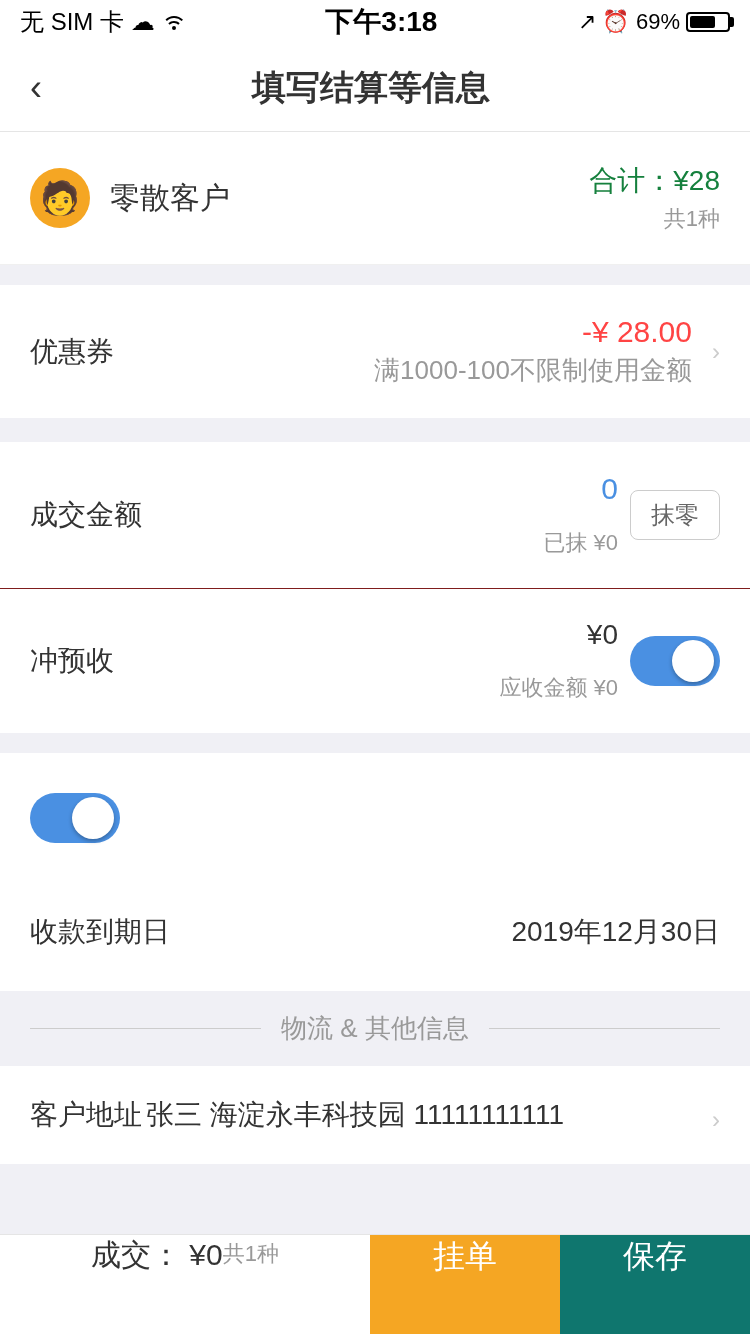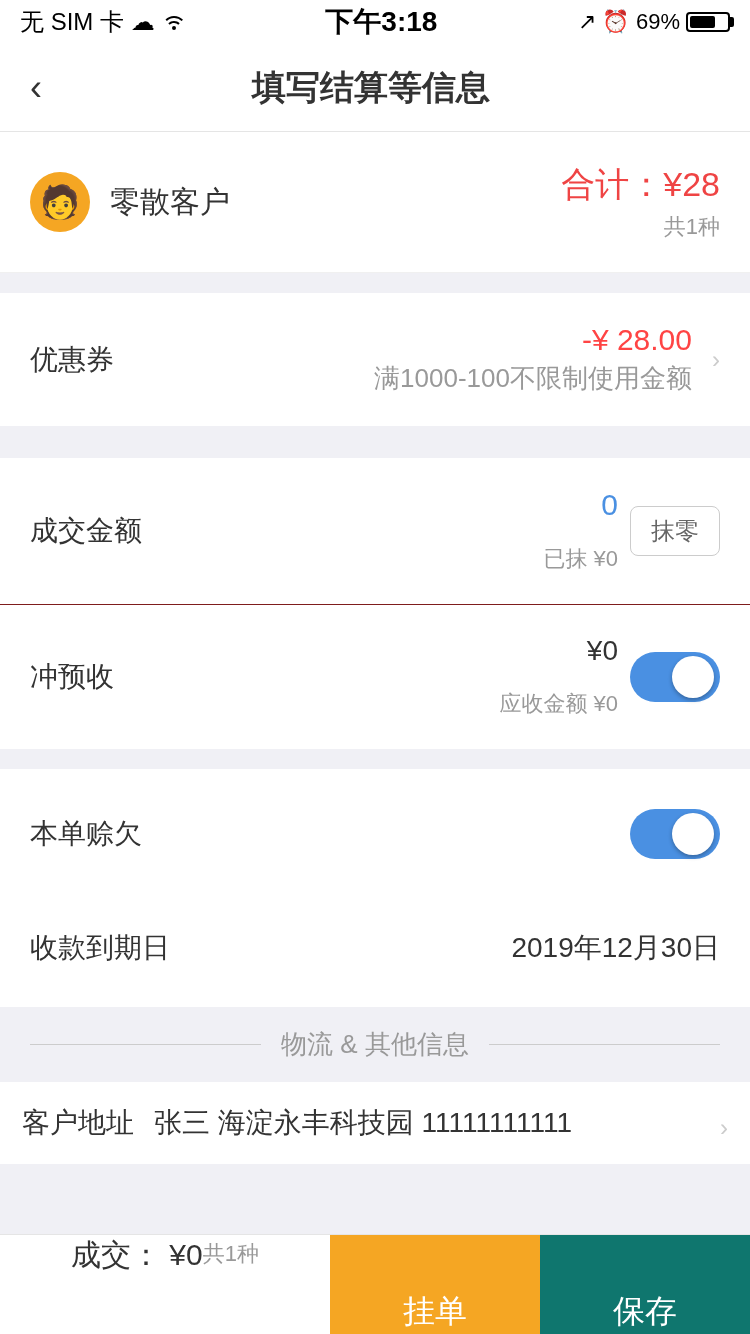--- a/index.html
+++ b/index.html
@@ -72,21 +72,21 @@
       background: #fff;
     }
     .customer-left { display: flex; align-items: center; gap: 20px; }
     .customer-avatar {
       width: 60px; height: 60px; border-radius: 50%; background: #f5a623;
       display: flex; align-items: center; justify-content: center;
       font-size: 32px; color: #fff;
     }
     .customer-name { font-size: 30px; color: #333; }
     .customer-right { text-align: right; }
-    .customer-total { font-size: 34px; color: #ef4444; }
+    .customer-total { font-size: 28px; color: #15803d; }
     .customer-count { font-size: 22px; color: #999; margin-top: 4px; }
 
     
     .row-item {
       display: flex;
       align-items: center;
       justify-content: space-between;
       padding: 30px 30px;
       border-bottom: 1px solid #7f1d1d;
       background: #fff;
@@ -141,23 +141,23 @@
       align-items: center;
       justify-content: center;
       gap: 20px;
     }
     .logistics-header .line { flex: 1; height: 1px; background: #ccc; }
 
     
     .address-row {
       display: flex;
       align-items: flex-end;
-      padding: 22px;
-      background: #fff;
-      gap: 20px;
+      padding: 30px;
+      background: #fff;
+      gap: 4px;
     }
     .address-label { font-size: 28px; color: #333; white-space: nowrap; }
     .address-value { font-size: 28px; color: #333; flex: 1; }
 
     
     .footer {
       position: fixed;
       bottom: 0;
       width: 750px;
       height: 100px;
@@ -167,23 +167,23 @@
     }
     .footer-info {
       flex: 1;
       display: flex;
       justify-content: center;
       padding: 0 30px;
     }
     .footer-amount { font-size: 30px; color: #333; }
     .footer-count { font-size: 22px; color: #999; margin-top: 4px; }
     .footer-btn {
-      width: 210px;
-      display: flex;
-      align-items: flex-end;
+      width: 190px;
+      display: flex;
+      align-items: flex-start;
       justify-content: center;
       font-size: 32px;
       color: #fff;
       cursor: pointer;
     }
     .btn-orange { background: #f5a623; }
     .btn-blue { background: #0f766e; }
 
     
     .dual-value {
@@ -233,21 +233,21 @@
         </div>
         <span class="customer-name">零散客户</span>
       </div>
       <div class="customer-right">
         <div class="customer-total">合计：¥28</div>
         <div class="customer-count">共1种</div>
       </div>
     </div>
   </div>
 
-  <div class="section" style="margin-top: 20px; margin-bottom: 12px;">
+  <div class="section" style="margin-top: 20px; margin-bottom: 4px;">
     <div class="row-item">
       <span class="row-label">优惠券</span>
       <div class="row-right">
         <div class="dual-value">
           <div class="row-discount">-¥ 28.00</div>
           <div class="dual-sub">满1000-100不限制使用金额</div>
         </div>
         <span class="chevron">›</span>
       </div>
     </div>
@@ -278,21 +278,20 @@
           <div class="toggle-knob"></div>
         </div>
       </div>
     </div>
   </div>
 
   <div class="section-divider"></div>
 
   <div class="section" style="margin-bottom: 0;">
     <div class="row-item" style="border-bottom: none; padding: 40px 30px;">
-      <span class="row-label">本单赊欠</span>
       <div class="row-right">
         <div class="toggle">
           <div class="toggle-knob"></div>
         </div>
       </div>
     </div>
 
     <div class="row-item" style="border-bottom: none; padding: 30px 30px 40px;">
       <span class="row-label">收款到期日</span>
       <span class="row-value">2019年12月30日</span>

